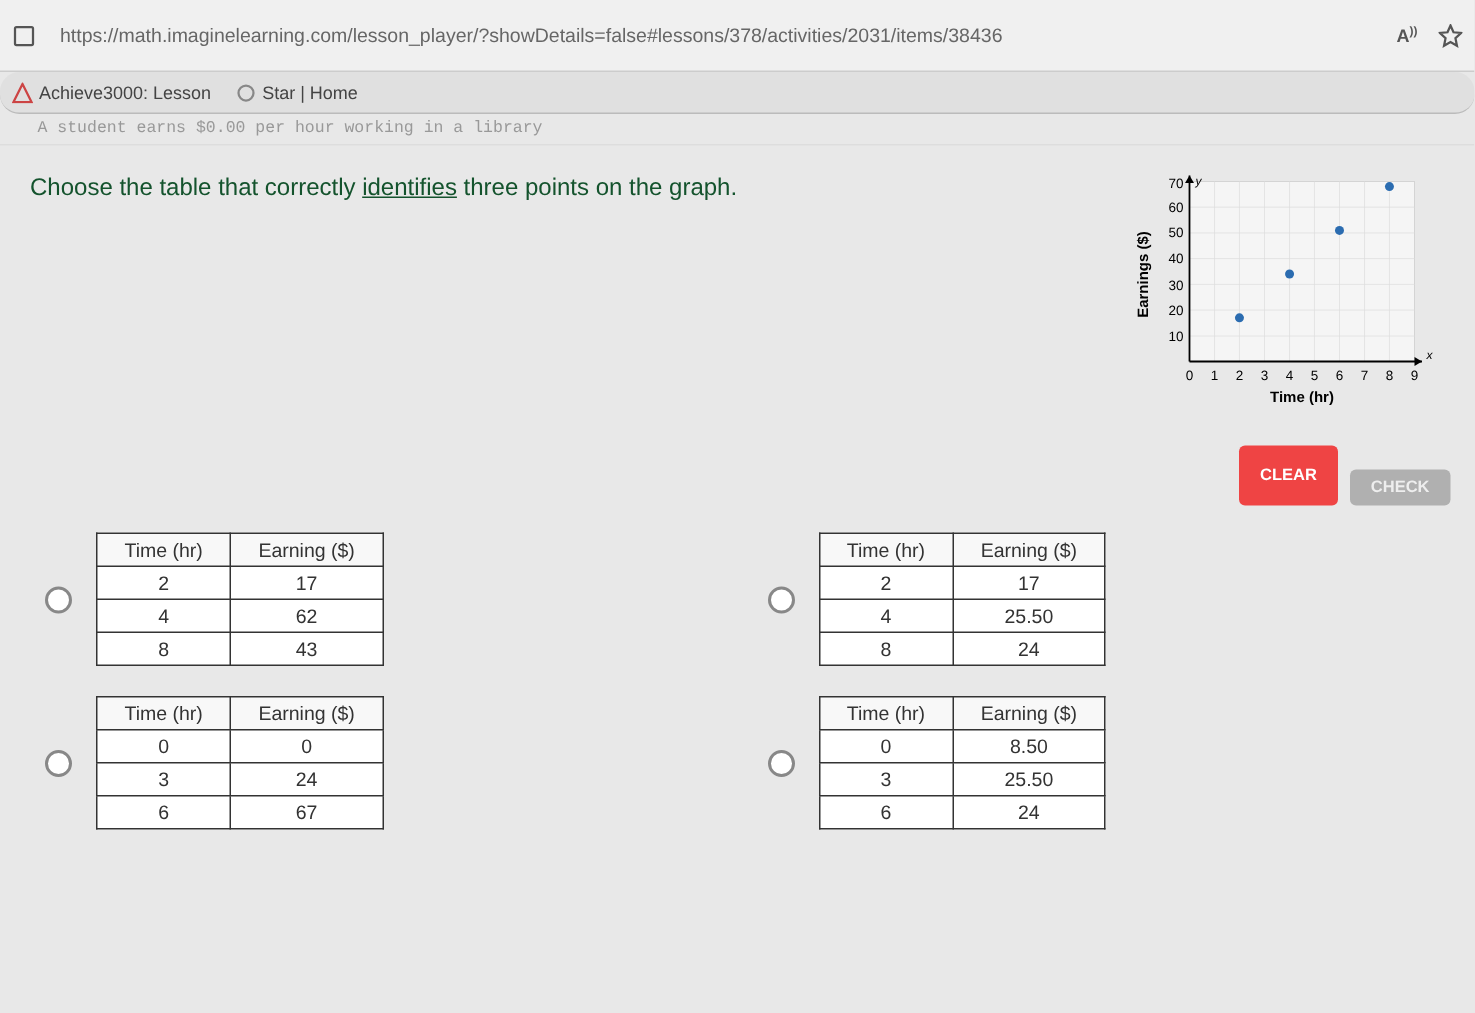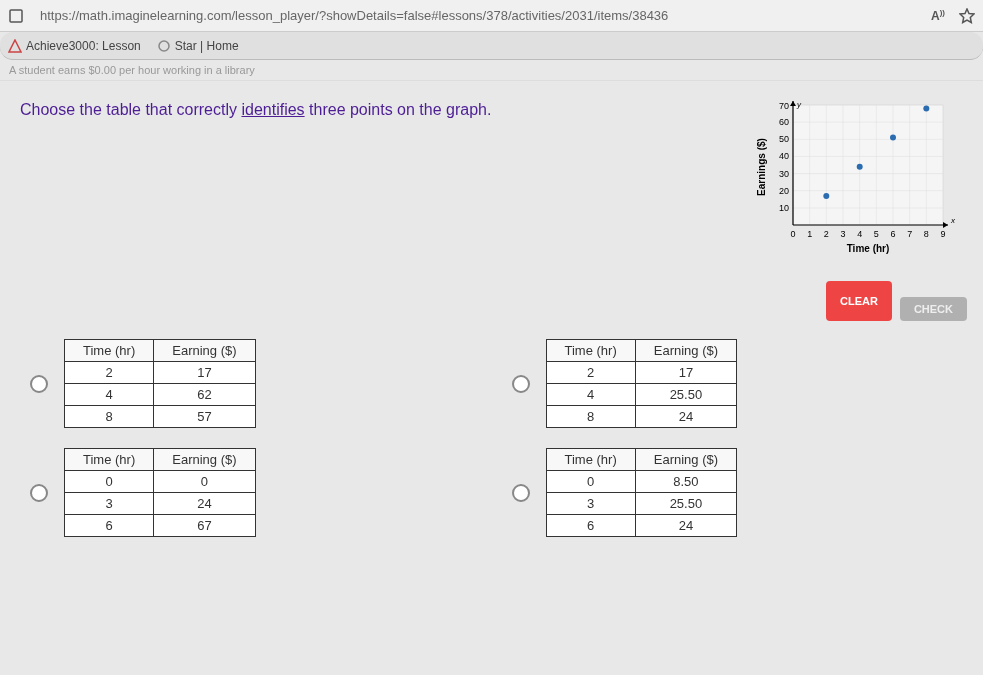--- a/index.html
+++ b/index.html
@@ -1,31 +1,31 @@
 <!DOCTYPE html>
 <html><head>
 <meta charset="utf-8">
 <style>
 * { margin: 0; padding: 0; box-sizing: border-box; }
 body { font-family: Arial, sans-serif; background: #e8e8e8; color: #333; width: 983px; height: 675px; overflow: hidden; }
 
-.browser-bar { height: 32px; background: #f0f0f0; display: flex; align-items: center; padding: 0 8px; gap: 8px; border-bottom: 1px solid #ccc; }
+.browser-bar { height: 48px; background: #f0f0f0; display: flex; align-items: center; padding: 0 8px; gap: 8px; border-bottom: 1px solid #ccc; }
 .url-bar { flex: 1; font-size: 13px; color: #666; padding: 4px 8px; }
 .browser-icons { display: flex; gap: 12px; align-items: center; }
 .browser-icon { width: 16px; height: 16px; color: #555; }
 
 .tabs-bar { height: 28px; background: #e0e0e0; display: flex; align-items: center; padding: 0 8px; gap: 16px; font-size: 12px; color: #444; border-bottom: 1px solid #bbb; border-radius: 13px; }
 .tab-icon { width: 14px; height: 14px; display: inline-block; margin-right: 4px; vertical-align: middle; }
 .tab-item { display: flex; align-items: center; }
 
-.context-text { font-size: 11px; color: #999; padding: 4px 9px; font-family: Liberation Sans, sans-serif; border-bottom: 1px solid #ddd; }
+.context-text { font-size: 11px; color: #999; padding: 4px 25px; font-family: Liberation Mono, monospace; border-bottom: 1px solid #ddd; }
 
 .main-area { display: flex; padding: 8px; gap: 8px; }
 .question-panel { flex: 1; background: #e8e8e8; padding: 12px; }
-.question-text { font-size: 16px; color: #4c1d95; }
+.question-text { font-size: 16px; color: #14532d; }
 .underline { text-decoration: underline; }
 
 .graph-panel { width: 230px; background: #e8e8e8; padding: 8px; }
 .graph-box { position: relative; width: 210px; height: 160px; }
 
 .actions-bar { display: flex; justify-content: flex-end; gap: 8px; padding: 8px 16px; }
 .btn { padding: 6px 14px; border-radius: 4px; font-size: 11px; font-weight: bold; border: none; cursor: pointer; }
 .btn-clear { background: #ef4444; color: #fff; }
 .btn-check { background: #b0b0b0; color: #eee; margin-top: 16px; }
 
@@ -171,21 +171,21 @@
       <tr>
             <td>2</td>
             <td>17</td>
           </tr>
       <tr>
             <td>4</td>
             <td>62</td>
           </tr>
       <tr>
             <td>8</td>
-            <td>57</td>
+            <td>43</td>
           </tr>
     </tbody>
       </table>
   </div>
 
   <div class="option">
     <div class="radio"></div>
     <table class="data-table">
       <tbody>
           <tr>

